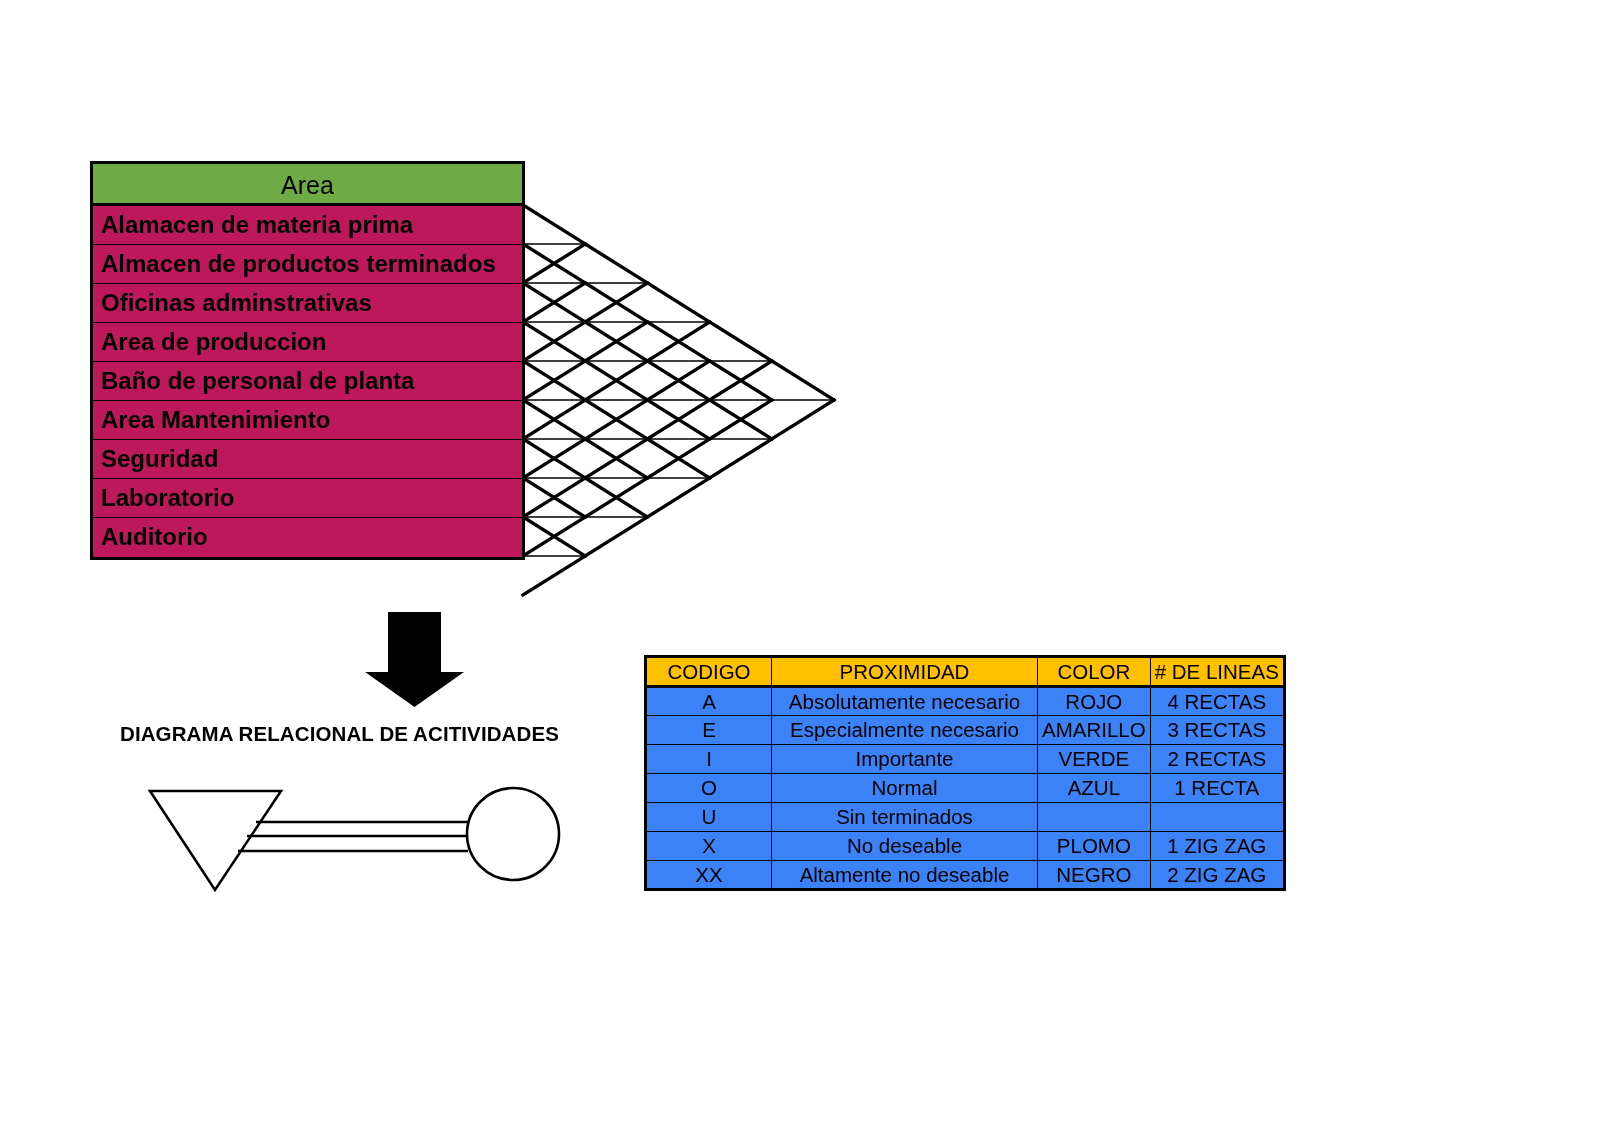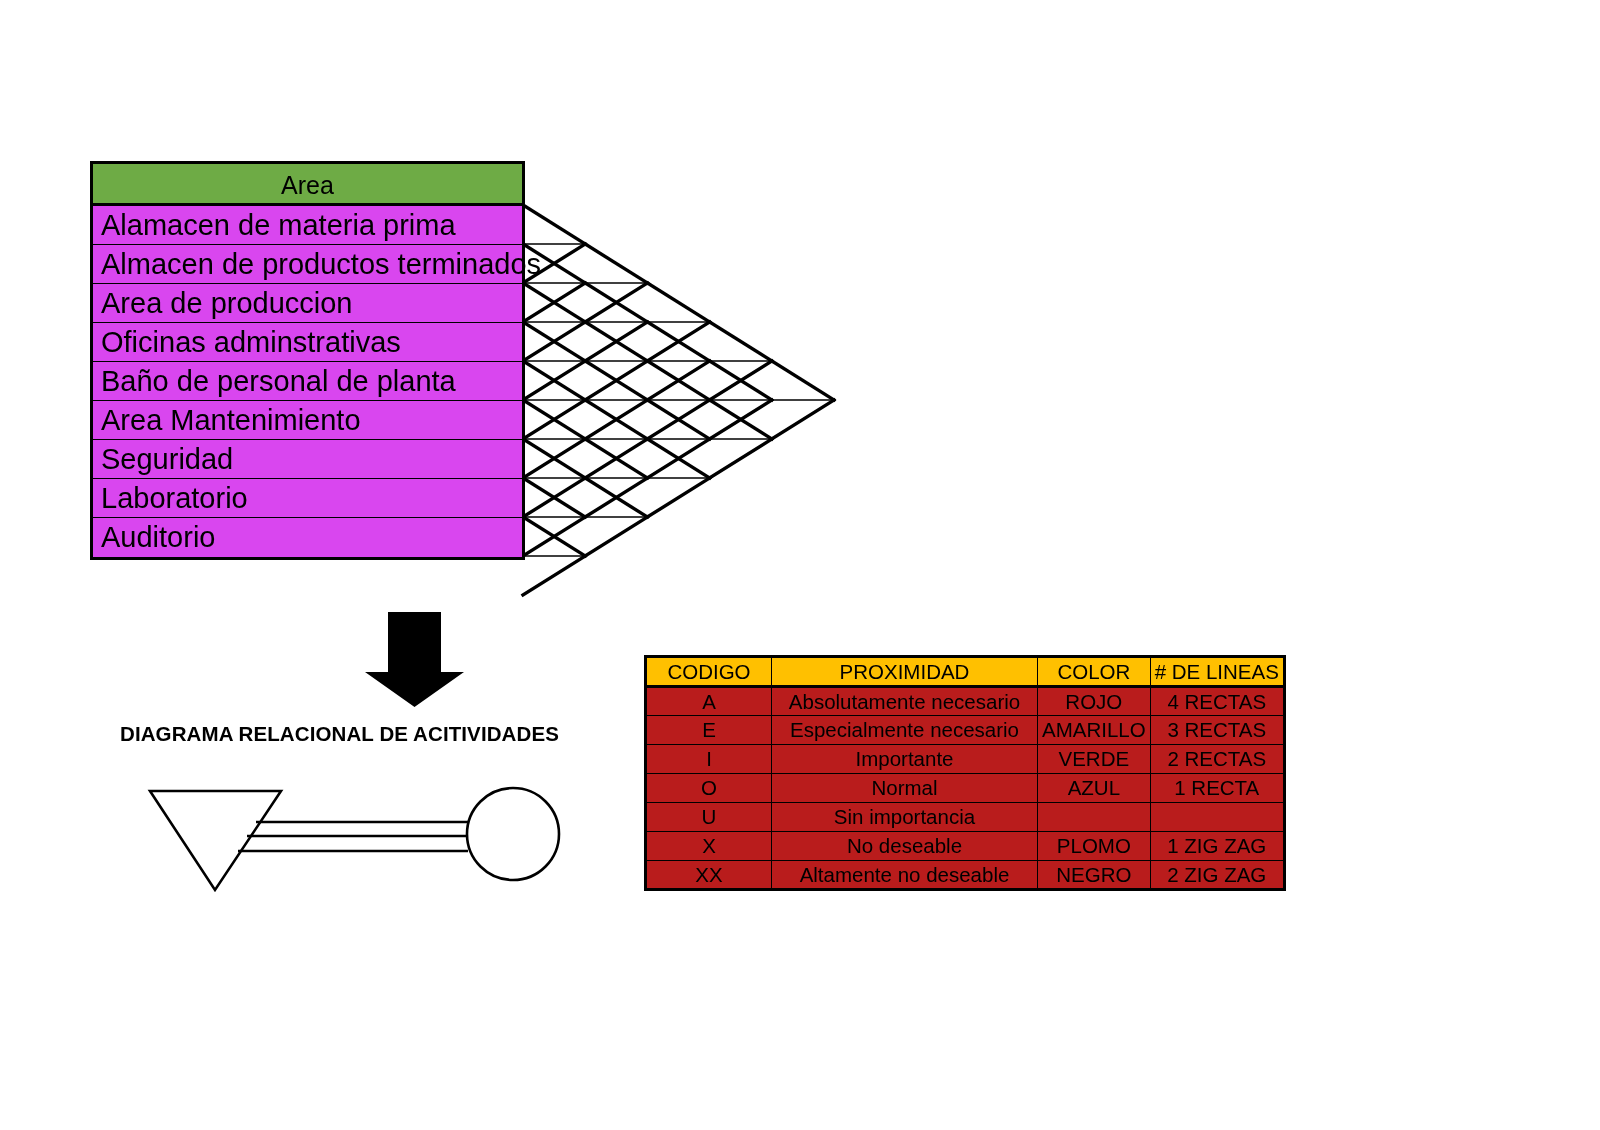--- a/index.html
+++ b/index.html
@@ -40,28 +40,29 @@
     background: #6EAB45;
     text-align: center;
     font-size: 25px;
     color: #000;
     border-bottom: 3px solid #000;
     box-sizing: border-box;
   }
   .areas-row {
     height: 39px;
     line-height: 38px;
-    background: #d946ef;
+    background: #be185d;
     border-bottom: 1.6px solid #000;
     box-sizing: border-box;
     padding-left: 8px;
-    font-size: 29px;
+    font-size: 24px;
     color: #000;
     white-space: nowrap;
     overflow: visible;
+    font-weight: bold;
   }
   .areas-row:last-child { border-bottom: none; }
 
   
   #mesh {
     position: absolute;
     left: 0; top: 0;
     width: 1600px;
     height: 1130px;
     z-index: 1;
@@ -90,21 +91,21 @@
     z-index: 4;
   }
 
   
   .legend-table {
     position: absolute;
     left: 644px;
     top: 655px;
     border-collapse: collapse;
     border: 3px solid #000;
-    background: #b91c1c;
+    background: #3b82f6;
     z-index: 3;
   }
   .legend-table td, .legend-table th {
     border: 1.6px solid #000;
     font-size: 20.5px;
     color: #000;
     font-weight: normal;
     text-align: center;
     height: 29px;
     padding: 0 4px;
@@ -189,22 +190,22 @@
         <line x1="523.00" y1="478.00" x2="709.60" y2="478.00" stroke-width="1.5"></line>
         <line x1="523.00" y1="517.00" x2="647.40" y2="517.00" stroke-width="1.5"></line>
         <line x1="523.00" y1="556.00" x2="585.20" y2="556.00" stroke-width="1.5"></line>
       </g>
   </svg>
 
   <div class="areas-table">
     <div class="areas-header">Area</div>
     <div class="areas-row">Alamacen de materia prima</div>
     <div class="areas-row">Almacen de productos terminados</div>
+    <div class="areas-row">Oficinas adminstrativas</div>
     <div class="areas-row">Area de produccion</div>
-    <div class="areas-row">Oficinas adminstrativas</div>
     <div class="areas-row">Baño de personal de planta</div>
     <div class="areas-row">Area Mantenimiento</div>
     <div class="areas-row">Seguridad</div>
     <div class="areas-row">Laboratorio</div>
     <div class="areas-row">Auditorio</div>
   </div>
 
   <svg id="glyphs" viewBox="0 0 1600 1130" xmlns="http://www.w3.org/2000/svg">
 
     <polygon fill="#000" stroke="none" points="388,612 441,612 441,672 464,672 414.5,707 365,672 388,672"></polygon>
@@ -249,21 +250,21 @@
         <td>2 RECTAS</td>
       </tr>
       <tr>
         <td>O</td>
         <td>Normal</td>
         <td>AZUL</td>
         <td>1 RECTA</td>
       </tr>
       <tr>
         <td>U</td>
-        <td>Sin importancia</td>
+        <td>Sin terminados</td>
         <td></td>
         <td></td>
       </tr>
       <tr>
         <td>X</td>
         <td>No deseable</td>
         <td>PLOMO</td>
         <td>1 ZIG ZAG</td>
       </tr>
       <tr>

